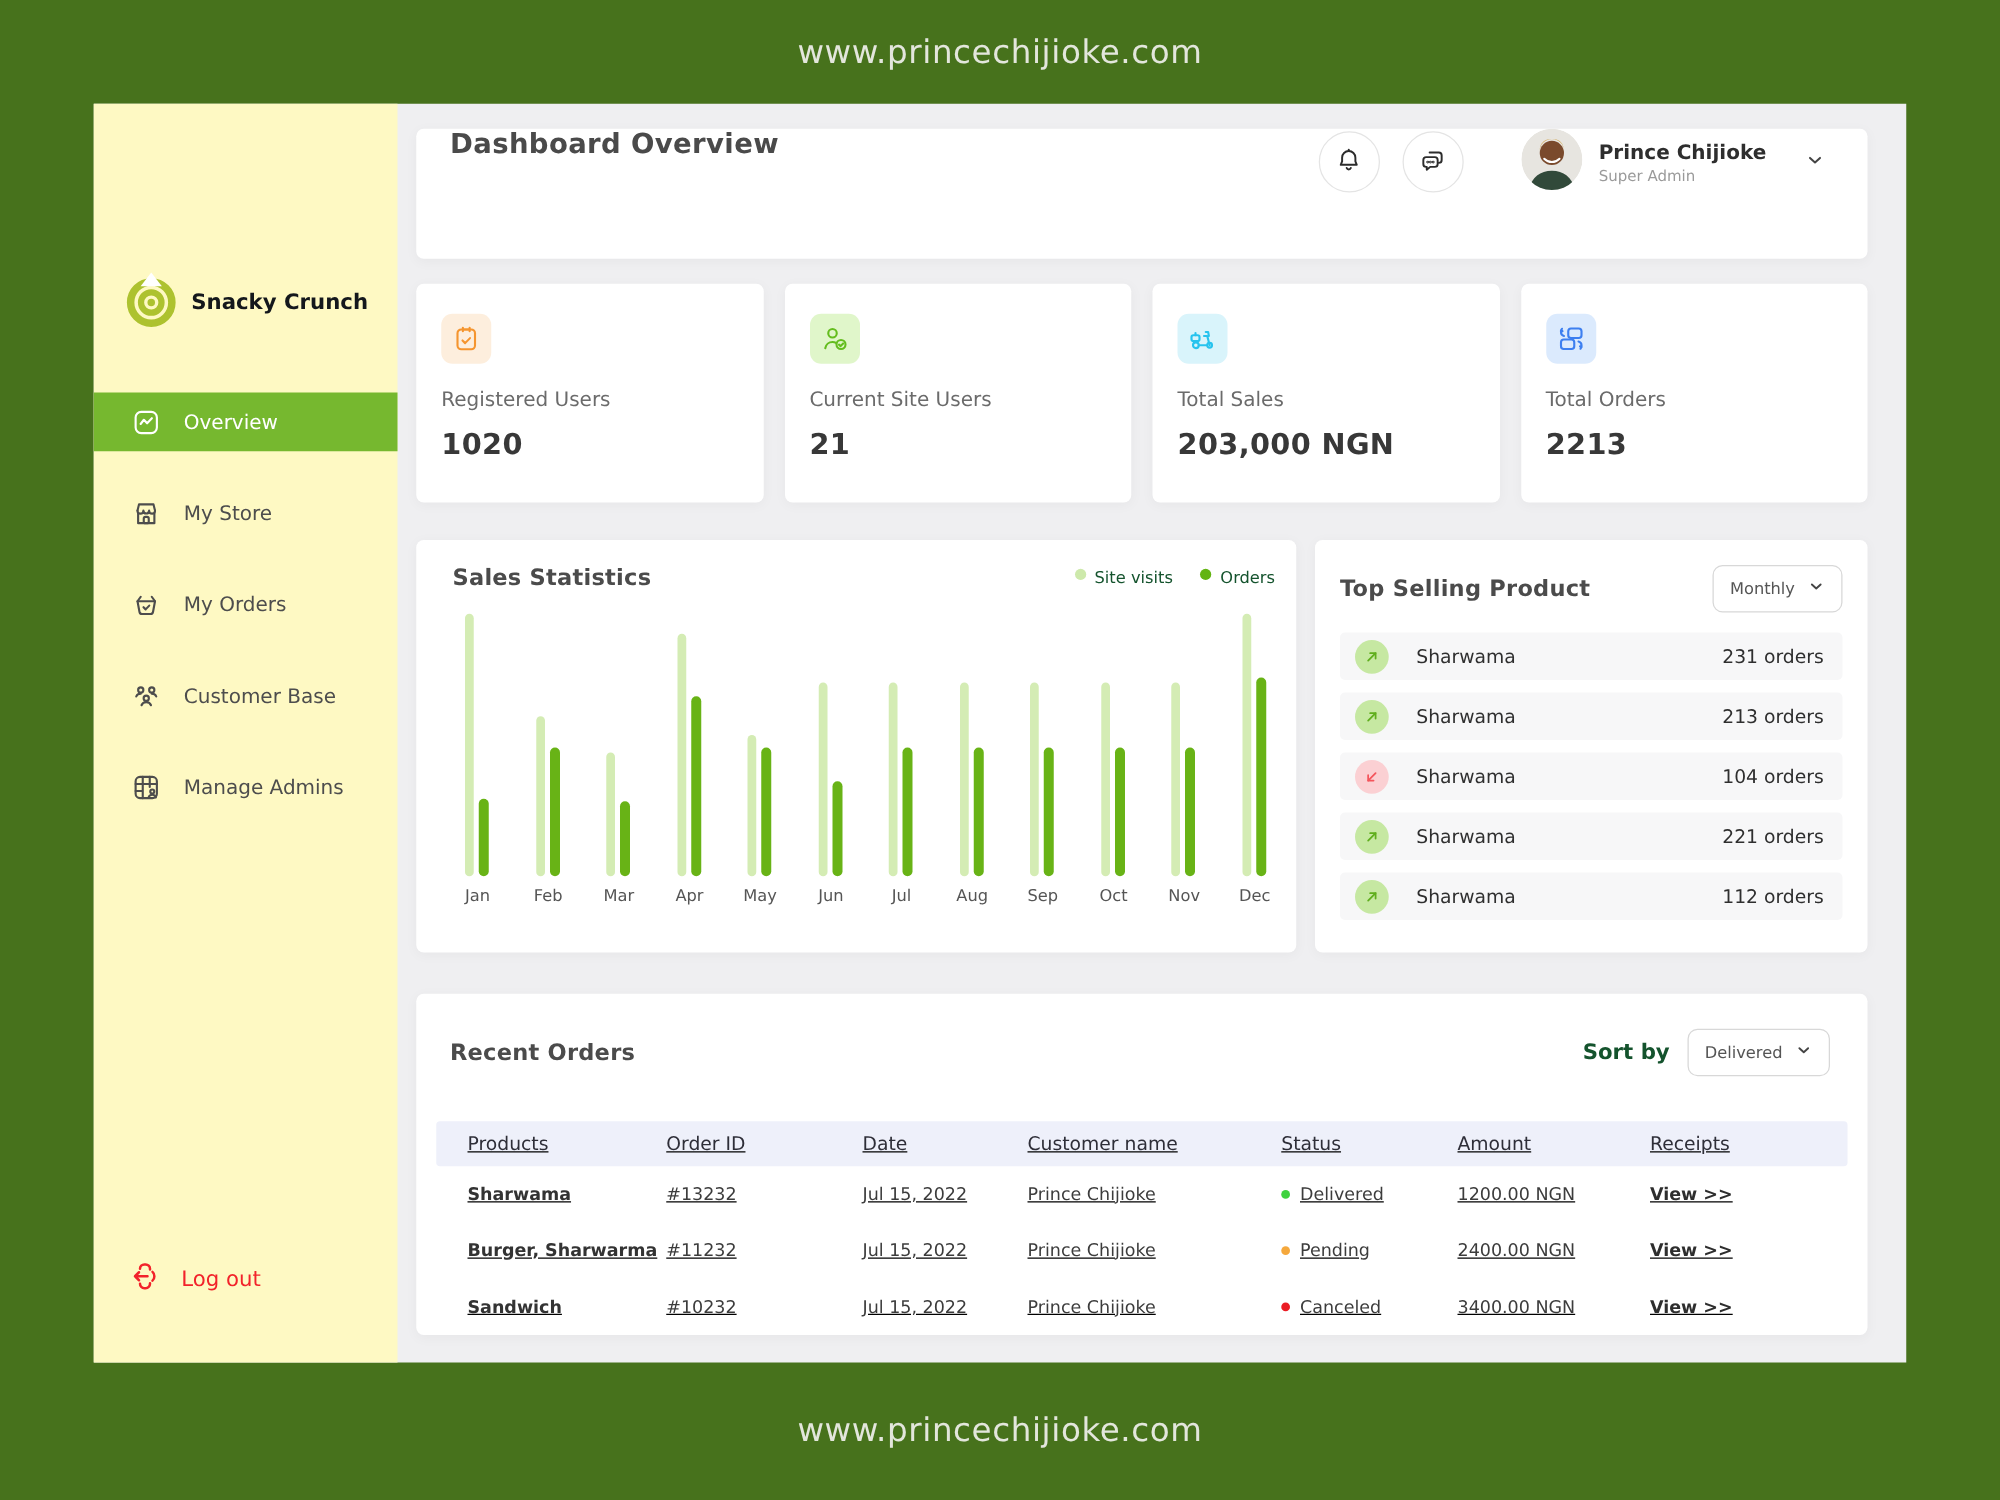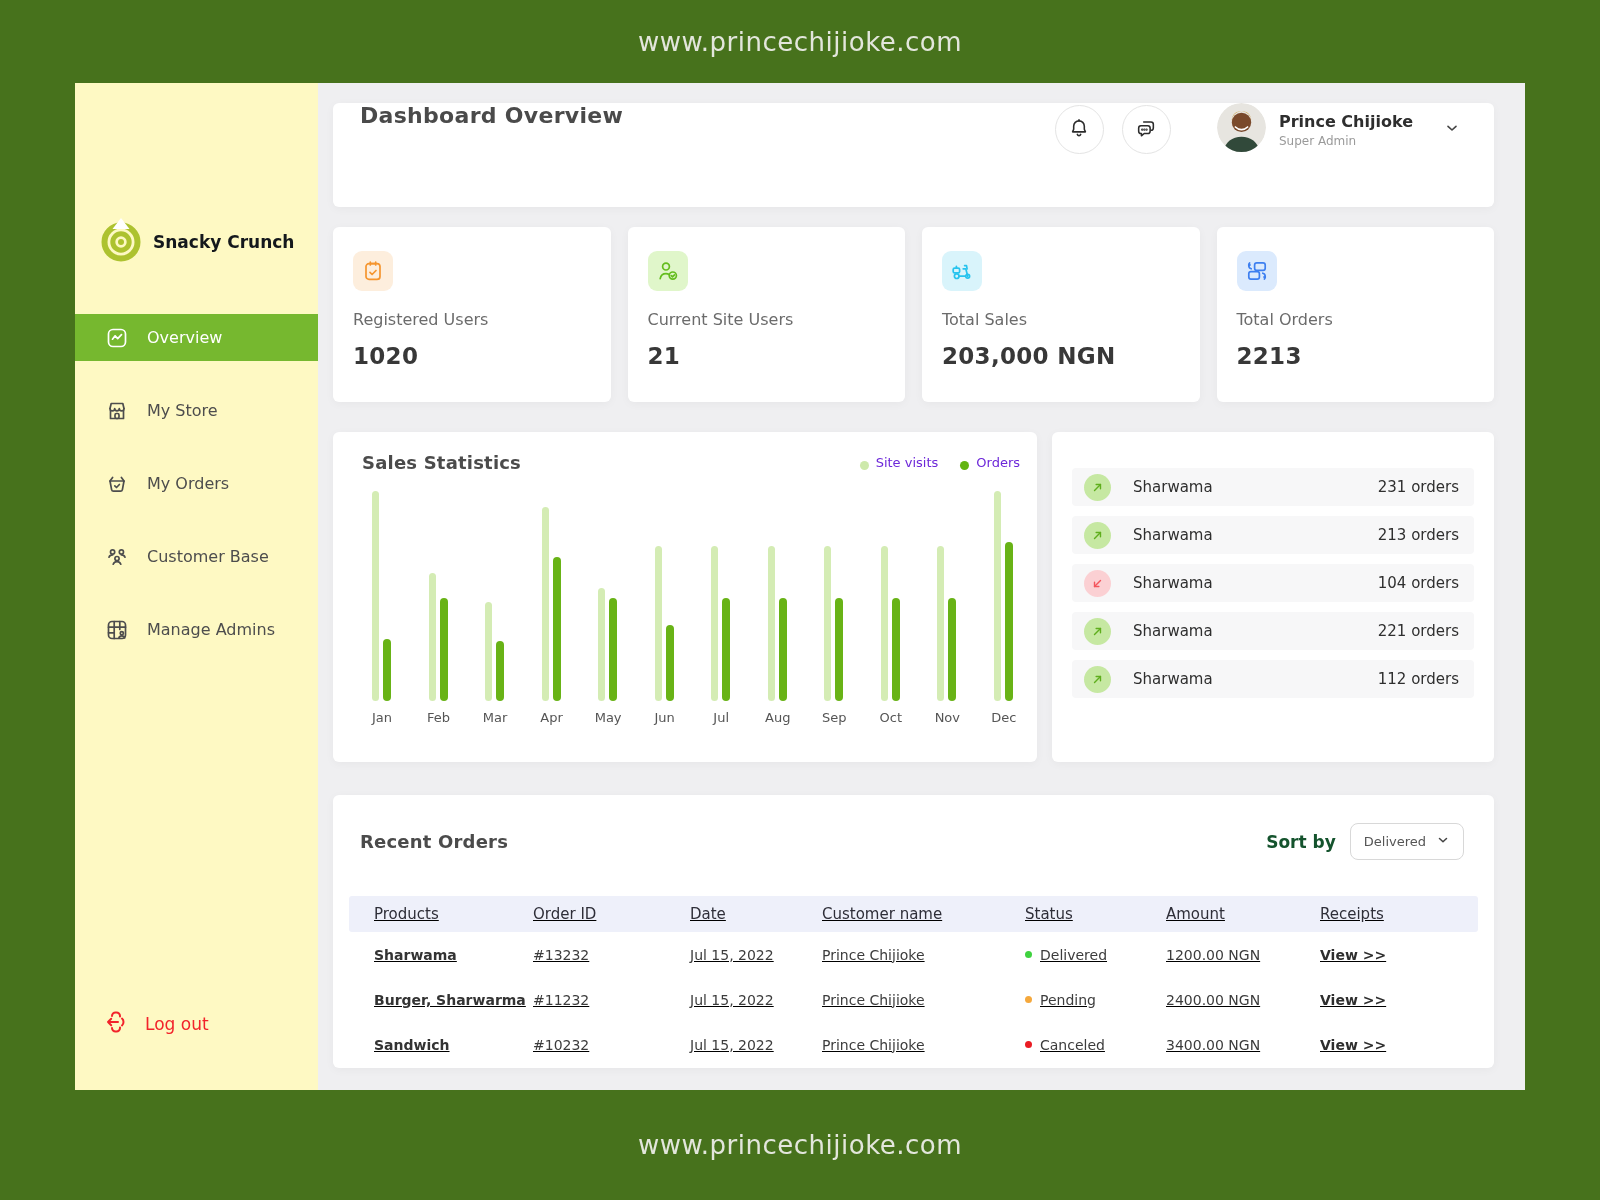--- a/index.html
+++ b/index.html
@@ -45,21 +45,21 @@
   .stat-card { flex:1; height:175px; padding:24px 20px; }
   .stat-ico { width:40px; height:40px; border-radius:9px; display:flex; align-items:center; justify-content:center; }
   .stat-label { font-size:16px; color:#6b6b6b; margin-top:19px; }
   .stat-value { font-size:23px; font-weight:700; color:#383838; margin-top:14px; letter-spacing:.3px; }
 
   .panels { display:flex; gap:15px; margin-bottom:33px; }
   .sales-panel { width:704px; height:330px; padding:20px 17px 0 29px; overflow:hidden; }
   .panel-head { display:flex; align-items:center; }
   .panel-title { font-size:18px; font-weight:700; color:#4b4b4b; letter-spacing:.2px; }
   .legend { margin-left:auto; display:flex; gap:22px; align-items:center; }
-  .legend-item { display:flex; align-items:flex-end; gap:7px; font-size:13px; color:#6d28d9; }
+  .legend-item { display:flex; align-items:flex-start; gap:7px; font-size:13px; color:#14532d; }
   .dot { width:9px; height:9px; border-radius:50%; }
 
   .chart { display:flex; margin-top:22px; }
   .yaxis { width:45px; position:relative; height:206px; flex:none; }
   .yaxis span { position:absolute; right:8px; font-size:13px; color:#555; transform:translateY(-50%); }
   .plot { flex:1; display:flex; justify-content:space-between; padding:0 6px 0 10px; }
   .bgroup { width:20px; }
   .bars { height:206px; display:flex; align-items:flex-end; gap:4px; }
   .bar { border-radius:4px; }
   .bar.light { width:7px; }
@@ -387,20 +387,31 @@
                   <div class="bar light" style="height: 210px; background: rgb(212, 236, 180);"></div>
                   <div class="bar dark" style="height: 159px; background: rgb(104, 179, 22);"></div>
                 </div>
                 <div class="mlabel">Dec</div>
               </div>
             </div>
         </div>
       </div>
 
       <div class="card top-panel">
+        <div class="panel-head">
+          <div class="panel-title">Top Selling Product</div>
+          <div class="select" style="margin-left:auto">
+            <span>Monthly</span>
+            <span>
+              <svg width="14" height="14" viewBox="0 0 24 24" fill="none" stroke="#444" stroke-width="2.6" stroke-linecap="round" stroke-linejoin="round">
+                  <path d="M6 9.5 12 15l6-5.5"></path>
+                </svg>
+            </span>
+          </div>
+        </div>
         <div class="tsp-list">
             <div class="tsp-row">
               <span class="trend" style="background: rgb(198, 232, 162); color: rgb(95, 174, 29);">
                 <svg width="13" height="13" viewBox="0 0 24 24" fill="none" stroke="currentColor" stroke-width="2.6" stroke-linecap="round" stroke-linejoin="round">
                   <path d="M6.5 17.5 17.5 6.5"></path>
                   <path d="M9.5 6.5h8v8"></path>
                 </svg>
               </span>
               <span class="tsp-name">Sharwama</span>
               <span class="tsp-orders">231 orders</span>

